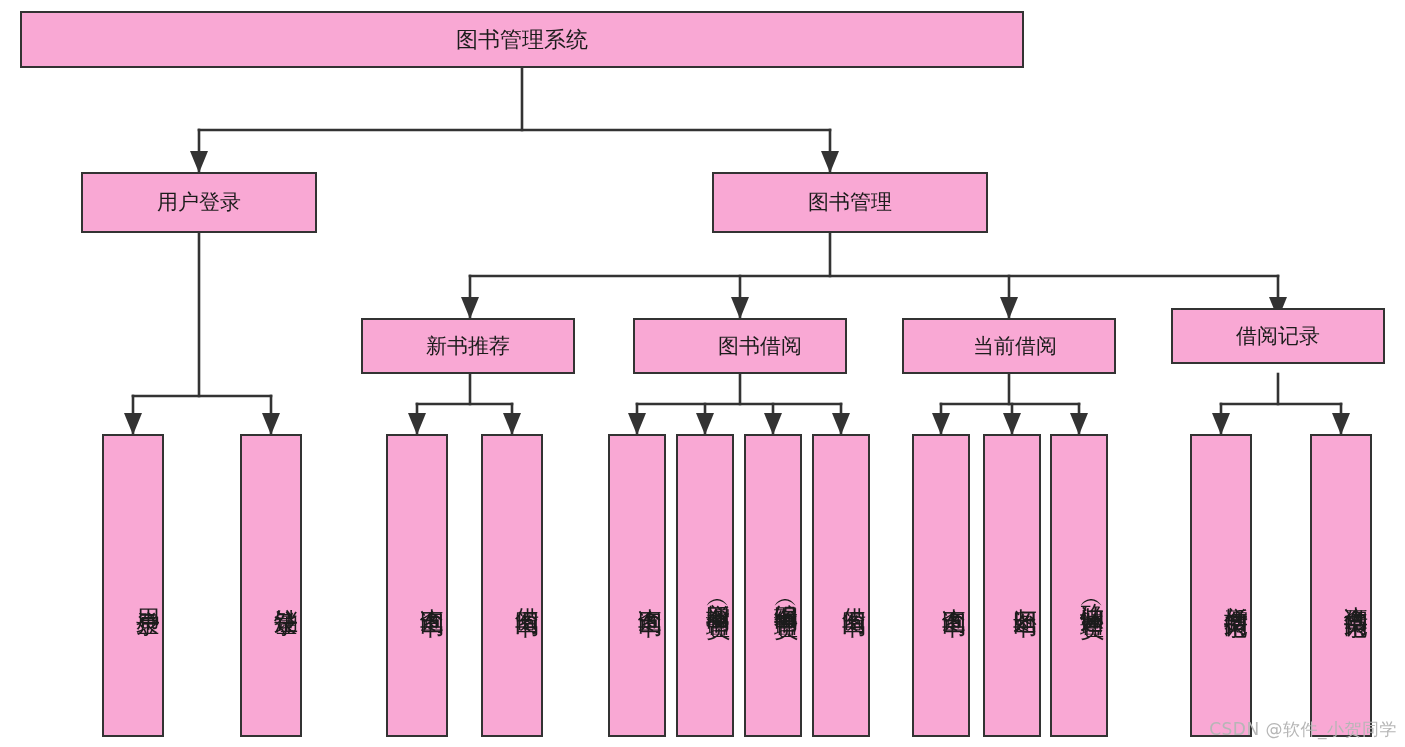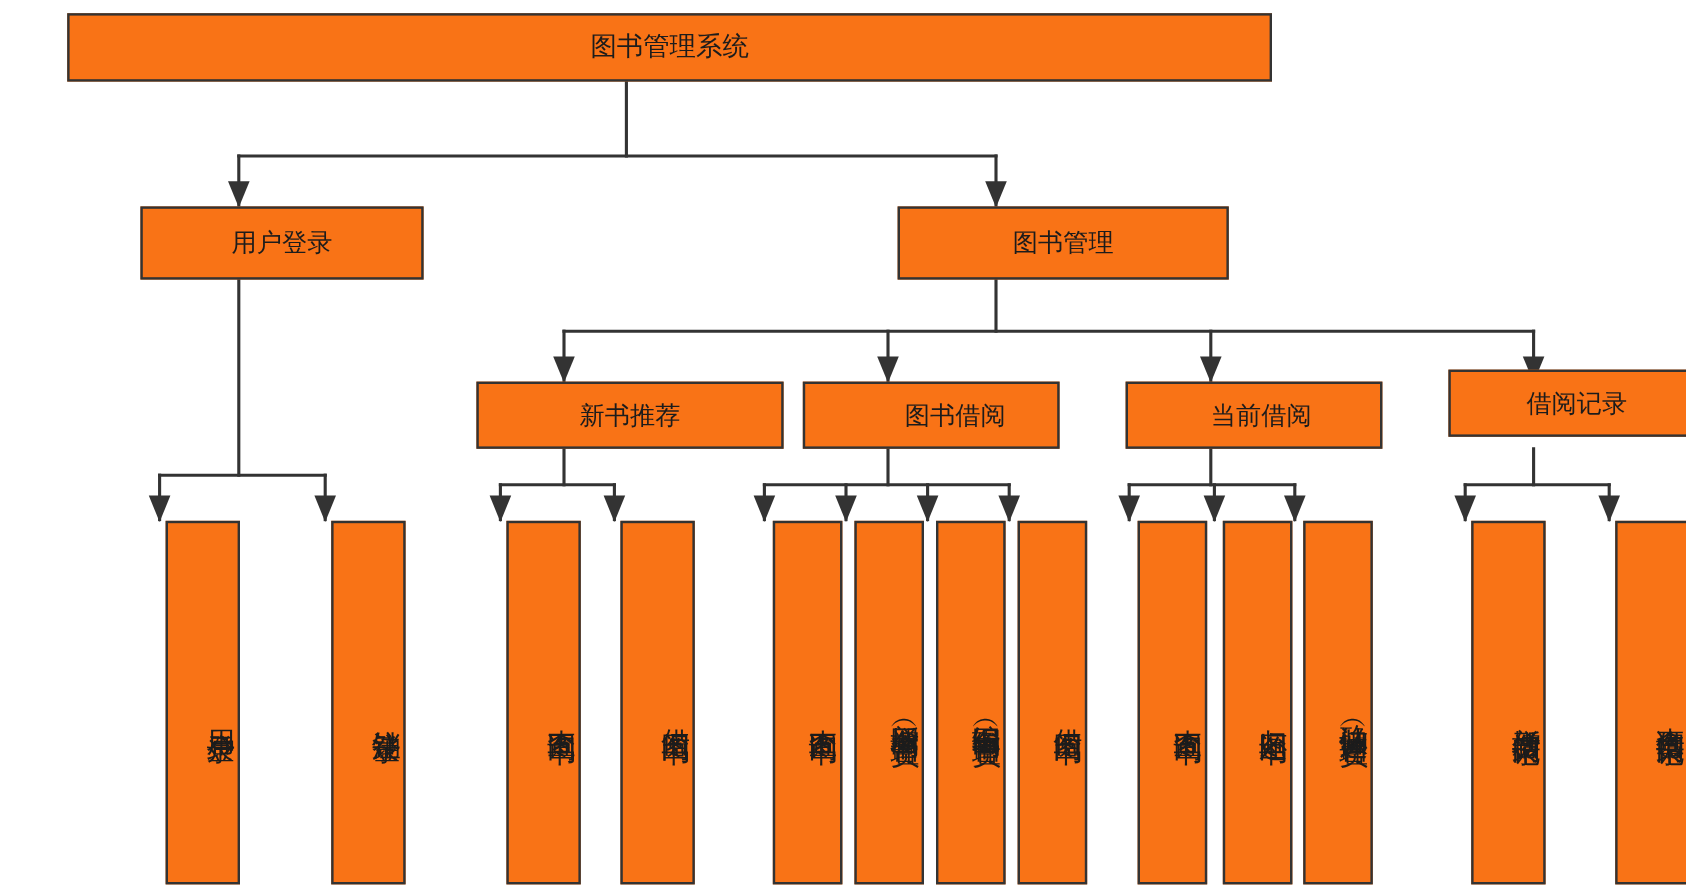--- a/index.html
+++ b/index.html
@@ -22,30 +22,29 @@
     position: absolute;
     left: 0;
     top: 0;
     width: 1405px;
     height: 747px;
     pointer-events: none;
   }
   .node {
     position: absolute;
     box-sizing: border-box;
-    background: #f97316;
+    background: #f9a8d4;
     border: 2px solid #333333;
     display: flex;
     align-items: center;
     justify-content: center;
     text-align: center;
     color: #1c1c1c;
     line-height: 1.18;
     z-index: 2;
-    margin-left: 36px;
   }
   .node .lbl {
     display: block;
     white-space: pre-line;
   }
   
   .node.h {
     font-size: 21px;
   }
   .node.h.root {
@@ -140,21 +139,21 @@
   <div id="nodes">
       <div class="node h root" style="left: 20px; top: 11px; width: 1004px; height: 57px;">
         <span class="lbl">图书管理系统</span>
       </div>
       <div class="node h" style="left: 81px; top: 172px; width: 236px; height: 61px;">
         <span class="lbl">用户登录</span>
       </div>
       <div class="node h" style="left: 712px; top: 172px; width: 276px; height: 61px;">
         <span class="lbl">图书管理</span>
       </div>
-      <div class="node h" style="left: 361px; top: 318px; width: 256px; height: 56px;">
+      <div class="node h" style="left: 361px; top: 318px; width: 214px; height: 56px;">
         <span class="lbl">新书推荐</span>
       </div>
       <div class="node h" style="left: 633px; top: 318px; width: 214px; height: 56px; padding-left: 40px;">
         <span class="lbl">图书借阅</span>
       </div>
       <div class="node h" style="left: 902px; top: 318px; width: 214px; height: 56px; padding-left: 12px;">
         <span class="lbl">当前借阅</span>
       </div>
       <div class="node h" style="left: 1171px; top: 308px; width: 214px; height: 56px;">
         <span class="lbl">借阅记录</span>
@@ -193,13 +192,14 @@
         <span class="lbl">确认归还（管理员）</span>
       </div>
       <div class="node v" style="left: 1190px; top: 434px; width: 62px; height: 303px;">
         <span class="lbl">新增借阅记录</span>
       </div>
       <div class="node v" style="left: 1310px; top: 434px; width: 62px; height: 303px;">
         <span class="lbl">查询借阅记录</span>
       </div>
     </div>
 
+  <div id="watermark">CSDN @软件_小贺同学</div>
 </div>
 
 </body></html>

